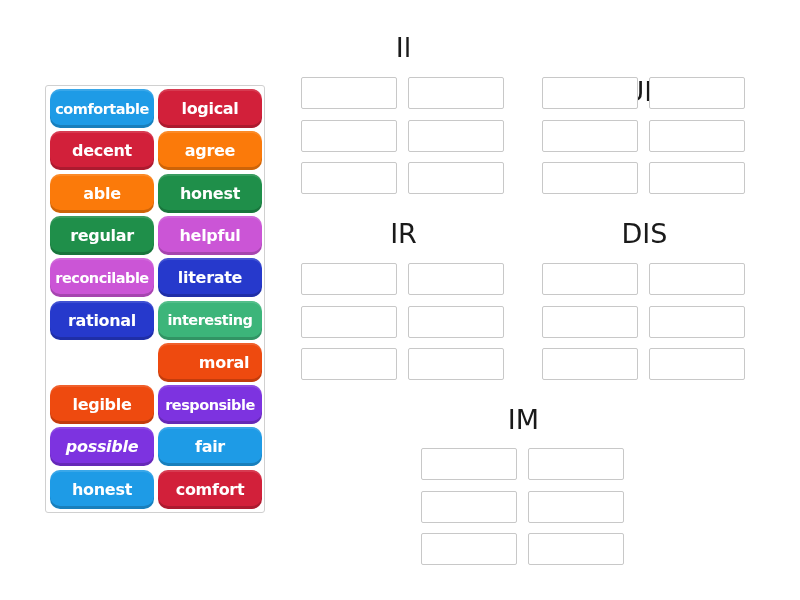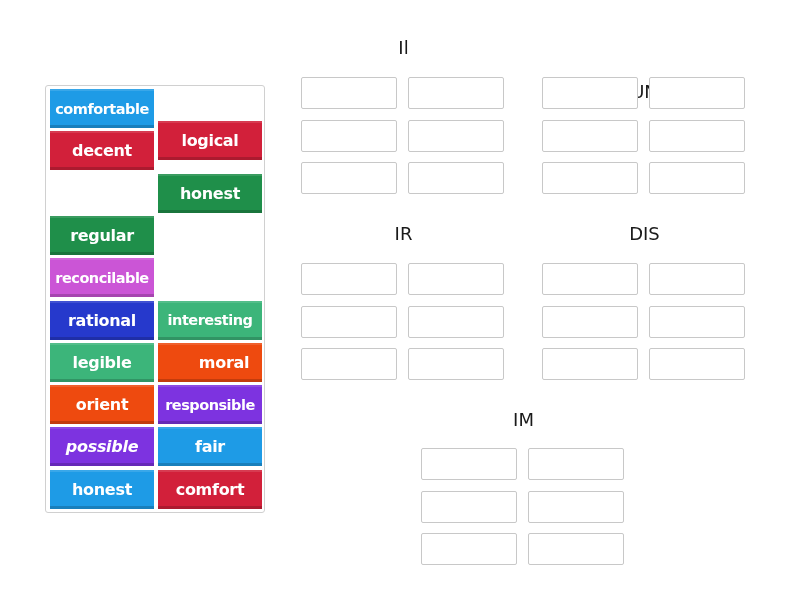--- a/index.html
+++ b/index.html
@@ -8,52 +8,55 @@
       background:#ffffff;
       font-family: "DejaVu Sans", "Liberation Sans", sans-serif;
     }
     .bank {
       position:absolute; left:45px; top:85px; width:220px; height:428px;
       border:1px solid #d0d0d0; border-radius:3px; background:#fff;
       box-sizing:border-box;
     }
     .tile {
       position:absolute; width:104px; height:39px;
-      border-radius:0; box-sizing:border-box;
+      border-radius:10px; box-sizing:border-box;
       color:#fff; font-weight:bold; font-size:16px;
       display:flex; align-items:center; justify-content:center;
       white-space:nowrap; letter-spacing:-0.3px;
       box-shadow: inset 0 -3px 0 rgba(0,0,0,0.18), inset 0 2px 0 rgba(255,255,255,0.12);
       cursor:grab;
     }
     .tile.small { font-size:14.5px; letter-spacing:-0.5px; }
     .group-title {
-      position:absolute; font-size:18px; color:#1a1a1a; text-align:center;
+      position:absolute; font-size:27px; color:#1a1a1a; text-align:center;
       width:205px; line-height:28px; font-weight:normal;
     }
     .slot {
       position:absolute; width:96px; height:32px;
       border:1px solid #c8c8c8; border-radius:2px; box-sizing:border-box; background:#fff;
     }
   </style>
 </head>
 <body>
 
 <div class="bank" id="bank">
     <div class="tile small" style="left: 4px; top: 3px; background: linear-gradient(rgb(30, 155, 230), rgb(30, 155, 230)) rgb(30, 155, 230);">comfortable</div>
-    <div class="tile" style="left: 112px; top: 3px; background: linear-gradient(rgb(210, 32, 58), rgb(210, 32, 58)) rgb(210, 32, 58); margin-top: 32px;">logical</div>
+    <div class="tile" style="left: 112px; top: 3px; background: linear-gradient(rgb(210, 32, 58), rgb(210, 32, 58)) rgb(210, 32, 58);">logical</div>
     <div class="tile" style="left: 4px; top: 45.3px; background: linear-gradient(rgb(210, 32, 58), rgb(210, 32, 58)) rgb(210, 32, 58);">decent</div>
+    <div class="tile" style="left: 112px; top: 45.3px; background: linear-gradient(rgb(251, 122, 10), rgb(251, 122, 10)) rgb(251, 122, 10);">agree</div>
+    <div class="tile" style="left: 4px; top: 87.6px; background: linear-gradient(rgb(251, 122, 10), rgb(251, 122, 10)) rgb(251, 122, 10);">able</div>
     <div class="tile" style="left: 112px; top: 87.6px; background: linear-gradient(rgb(31, 143, 74), rgb(31, 143, 74)) rgb(31, 143, 74);">honest</div>
     <div class="tile" style="left: 4px; top: 129.9px; background: linear-gradient(rgb(31, 143, 74), rgb(31, 143, 74)) rgb(31, 143, 74);">regular</div>
+    <div class="tile" style="left: 112px; top: 129.9px; background: linear-gradient(rgb(203, 85, 214), rgb(203, 85, 214)) rgb(203, 85, 214);">helpful</div>
     <div class="tile small" style="left: 4px; top: 172.2px; background: linear-gradient(rgb(203, 85, 214), rgb(203, 85, 214)) rgb(203, 85, 214);">reconcilable</div>
+    <div class="tile" style="left: 112px; top: 172.2px; background: linear-gradient(rgb(38, 57, 204), rgb(38, 57, 204)) rgb(38, 57, 204);">literate</div>
     <div class="tile" style="left: 4px; top: 214.5px; background: linear-gradient(rgb(38, 57, 204), rgb(38, 57, 204)) rgb(38, 57, 204);">rational</div>
     <div class="tile small" style="left: 112px; top: 214.5px; background: linear-gradient(rgb(60, 181, 122), rgb(60, 181, 122)) rgb(60, 181, 122);">interesting</div>
-    <div class="tile" style="left: 4px; top: 256.8px; background: linear-gradient(rgb(60, 181, 122), rgb(60, 181, 122)) rgb(60, 181, 122);">legible</div>
     <div class="tile" style="left: 112px; top: 256.8px; background: linear-gradient(rgb(238, 74, 15), rgb(238, 74, 15)) rgb(238, 74, 15); padding-left: 28px;">moral</div>
-    <div class="tile" style="left: 4px; top: 299.1px; background: linear-gradient(rgb(238, 74, 15), rgb(238, 74, 15)) rgb(238, 74, 15);">orient</div>
+    <div class="tile" style="left: 4px; top: 299.1px; background: linear-gradient(rgb(238, 74, 15), rgb(238, 74, 15)) rgb(238, 74, 15);">legible</div>
     <div class="tile small" style="left: 112px; top: 299.1px; background: linear-gradient(rgb(125, 51, 224), rgb(125, 51, 224)) rgb(125, 51, 224); text-align: right;">responsible</div>
     <div class="tile" style="left: 4px; top: 341.4px; background: linear-gradient(rgb(125, 51, 224), rgb(125, 51, 224)) rgb(125, 51, 224); font-style: italic;">possible</div>
     <div class="tile" style="left: 112px; top: 341.4px; background: linear-gradient(rgb(30, 155, 230), rgb(30, 155, 230)) rgb(30, 155, 230);">fair</div>
     <div class="tile" style="left: 4px; top: 383.7px; background: linear-gradient(rgb(30, 155, 230), rgb(30, 155, 230)) rgb(30, 155, 230);">honest</div>
     <div class="tile" style="left: 112px; top: 383.7px; background: linear-gradient(rgb(210, 32, 58), rgb(210, 32, 58)) rgb(210, 32, 58);">comfort</div>
   </div>
 <div id="groups">
     <div>
       <div class="group-title" style="left: 301px; top: 34px;">Il</div>
       <div class="slot" style="left: 301px; top: 77px;"></div>

